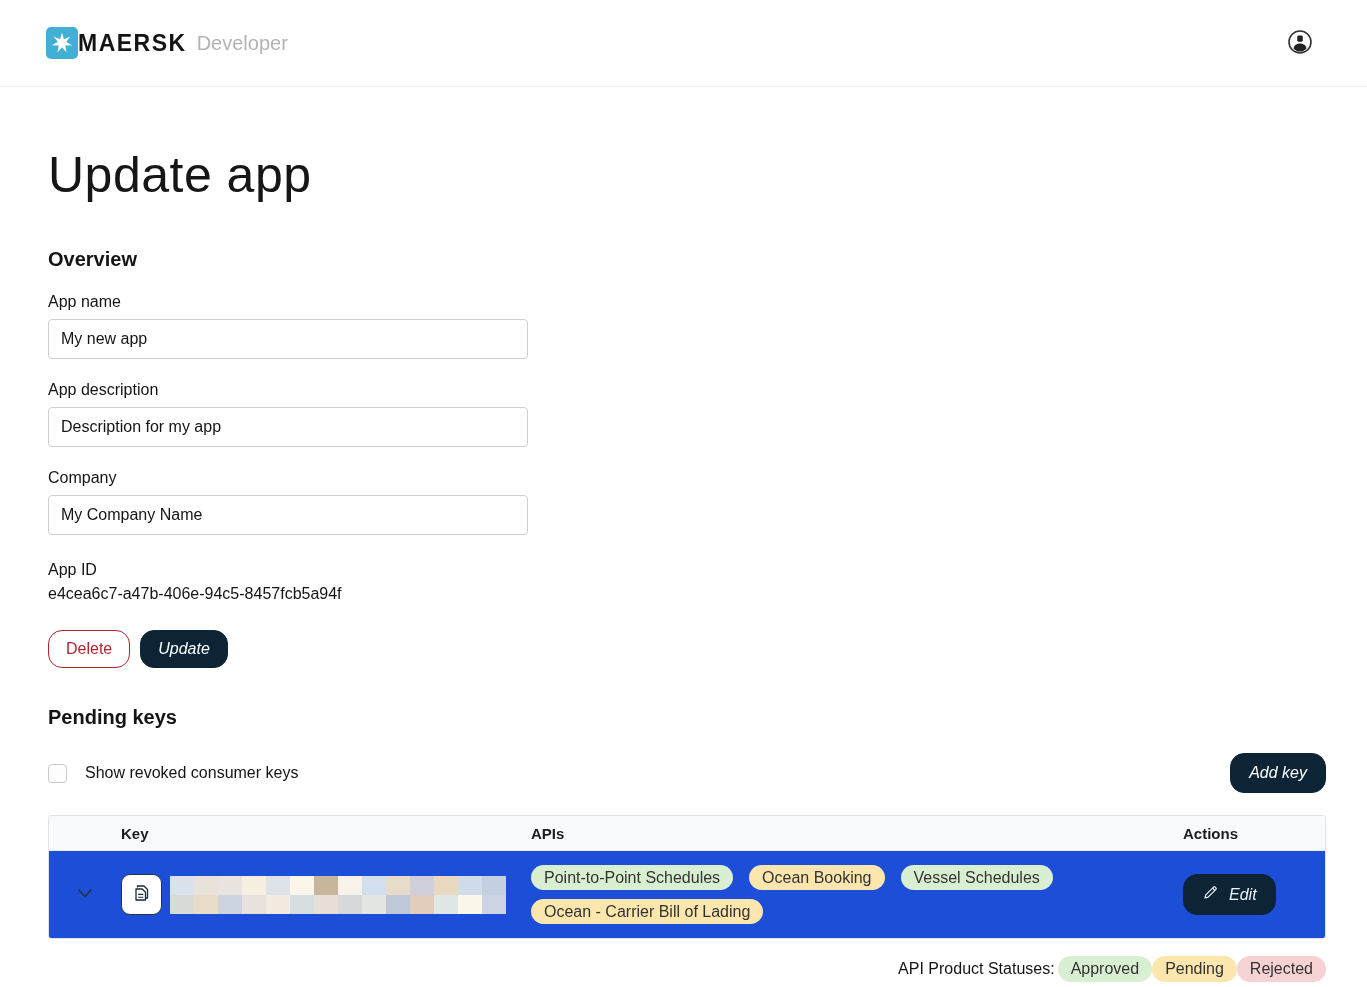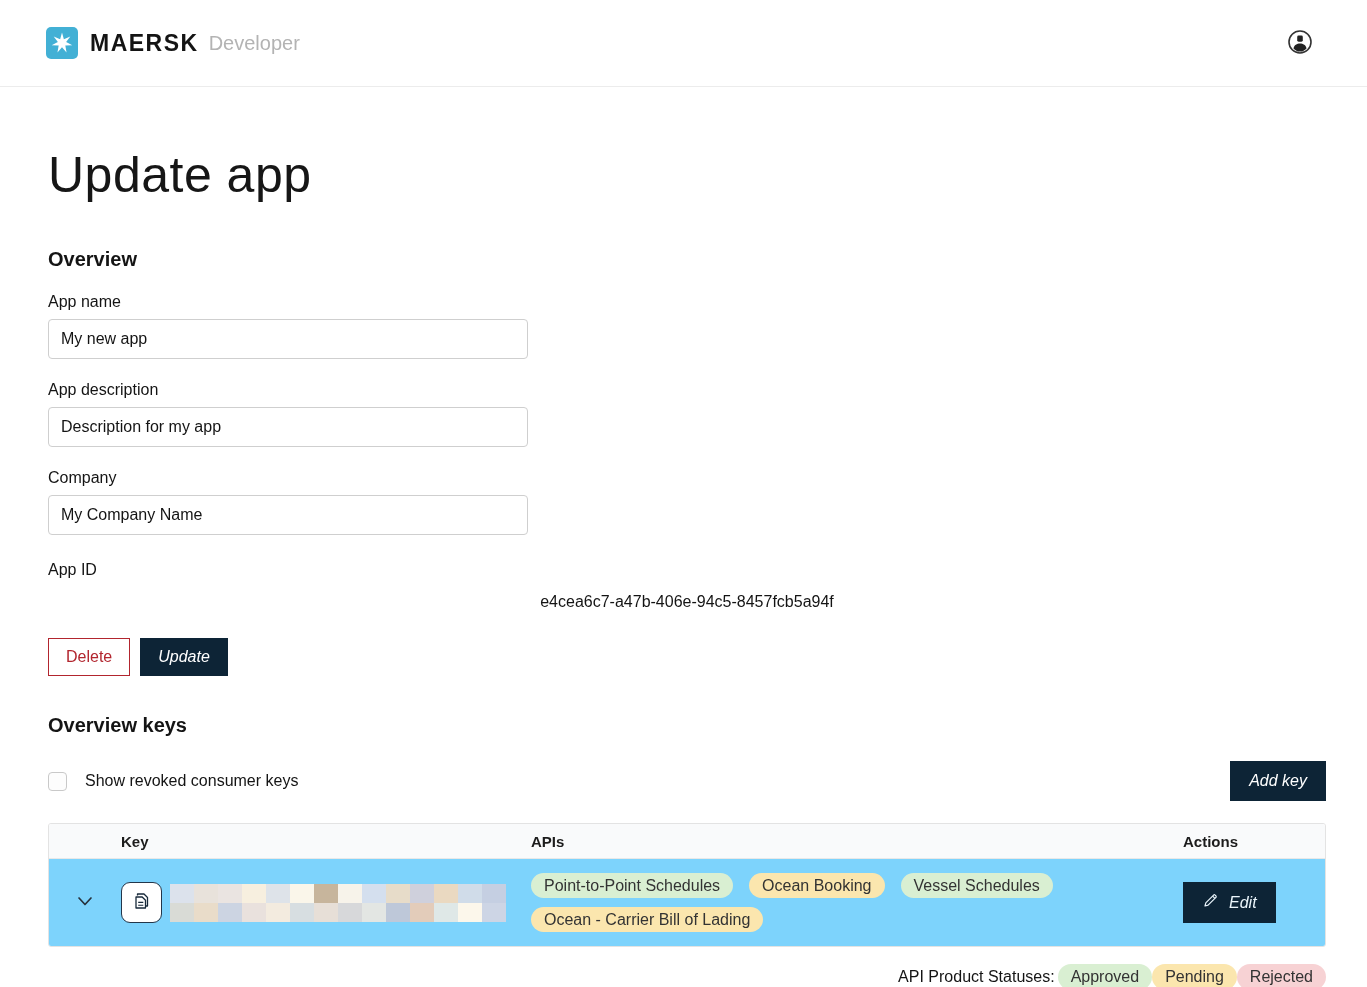--- a/index.html
+++ b/index.html
@@ -19,21 +19,20 @@
     border-bottom: 1px solid #ececec;
     background: #fff;
   }
   .brand { display: flex; align-items: center; cursor: pointer; }
   .logo-box {
     width: 32px; height: 32px; border-radius: 5px;
     background: #42b0d5;
     display: flex; align-items: center; justify-content: center;
   }
   .brand-name {
-    margin-left: 12px;
     font-size: 23px; font-weight: 800; letter-spacing: 1.5px; color: #141414; text-align: right;
   }
   .brand-suffix {
     margin-left: 10px;
     font-size: 20px; font-weight: 300; color: #b3b3b3;
   }
   .main-nav { display: flex; align-items: center; margin-left: 28px; }
   .main-nav a {
     text-decoration: none; color: #141414; font-size: 16px;
     padding: 10px 27px 10px 27px;
@@ -59,26 +58,26 @@
     margin-top: 8px;
     width: 480px; height: 40px;
     border: 1px solid #cfcfcf; border-radius: 4px;
     padding: 0 12px;
     font-family: "Liberation Sans", sans-serif;
     font-size: 16px; color: #141414;
     background: #fff;
   }
 
   .app-id-label { margin-top: 26px; font-size: 16px; }
-  .app-id-value { margin-top: 14px; font-size: 16px; text-align: center; }
+  .app-id-value { margin-top: 6px; font-size: 16px; }
 
   .btn-row { margin-top: 27px; display: flex; gap: 10px; }
   .btn {
     font-family: "Liberation Sans", sans-serif;
-    font-size: 16px; border-radius: 0; cursor: pointer;
+    font-size: 16px; border-radius: 14px; cursor: pointer;
     padding: 9px 17px; border: 1px solid transparent;
   }
   .btn-outline-danger { background: #fff; border-color: #b2252e; color: #b2252e; }
   .btn-primary { background: #0d2436; border-color: #0d2436; color: #ffffff; font-weight: 500; font-style: italic; }
 
   .consumer-heading { margin-top: 38px; }
 
   .keys-controls {
     margin-top: 24px;
     display: flex; align-items: center; justify-content: space-between;
@@ -101,21 +100,21 @@
     display: grid;
     grid-template-columns: 72px 410px 1fr 142px;
     align-items: center;
   }
   .t-head {
     background: #f9fafb;
     border-bottom: 1px solid #e8e8e8;
     height: 35px;
   }
   .t-head .t-cell { font-size: 15px; font-weight: 700; color: #1c1c1c; }
-  .t-body-row { background: #7dd3fc; min-height: 76px; padding: 14px 0; }
+  .t-body-row { background: #1d4ed8; min-height: 76px; padding: 14px 0; }
   .t-cell { display: flex; align-items: center; }
   .cell-center { justify-content: center; }
 
   .expand-btn { background: none; border: none; cursor: pointer; display: flex; padding: 6px; }
 
   .copy-btn {
     width: 41px; height: 41px; flex: 0 0 auto;
     background: #fff; border: 1px solid #23364a; border-radius: 9px;
     cursor: pointer; display: flex; align-items: center; justify-content: center;
   }
@@ -195,21 +194,21 @@
   </div>
 
   <div class="app-id-label">App ID</div>
   <div class="app-id-value">e4cea6c7-a47b-406e-94c5-8457fcb5a94f</div>
 
   <div class="btn-row">
     <button class="btn btn-outline-danger">Delete</button>
     <button class="btn btn-primary">Update</button>
   </div>
 
-  <h2 class="section-heading consumer-heading">Overview keys</h2>
+  <h2 class="section-heading consumer-heading">Pending keys</h2>
 
   <div class="keys-controls">
     <div class="checkbox-wrap">
       <input type="checkbox" class="checkbox" style="">
       <span class="checkbox-label">Show revoked consumer keys</span>
     </div>
     <button class="btn btn-primary btn-addkey">Add key</button>
   </div>
 
   <div class="keys-table">

